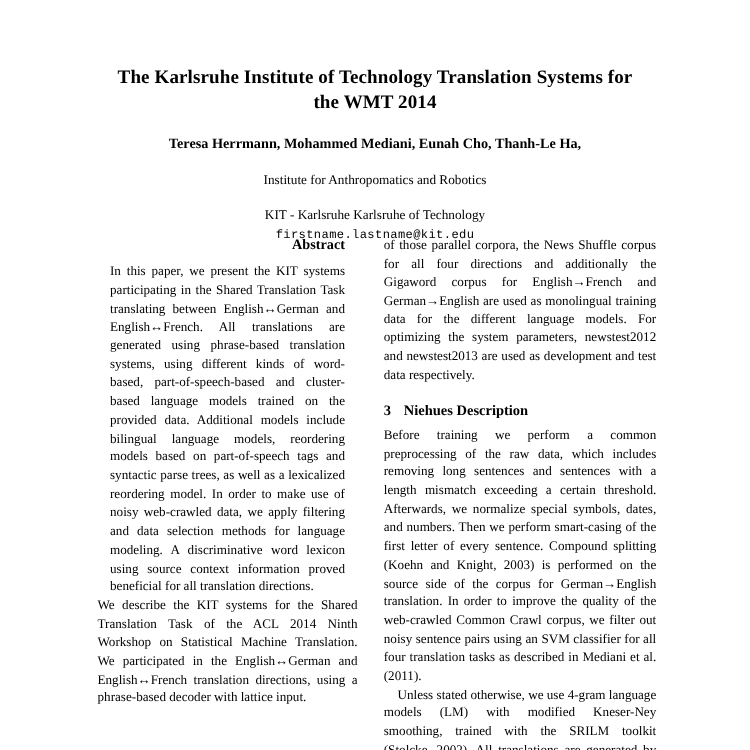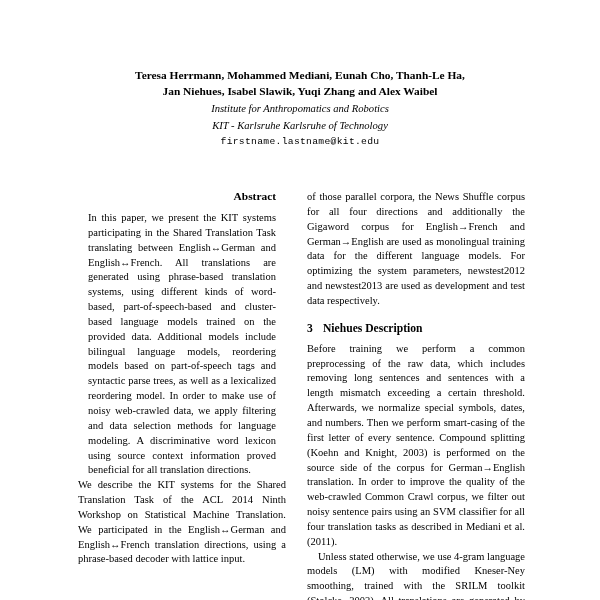--- a/index.html
+++ b/index.html
@@ -37,24 +37,23 @@
   .authors {
     margin-top: 16px;
     font-size: 11.4px;
     font-weight: bold;
     line-height: 1.36;
     width: 460px;
     margin-left: auto;
     margin-right: auto;
   }
   .affiliation {
-    margin-top: 3px;
+    margin-top: 14px;
     font-size: 10.6px;
     line-height: 1.36;
-    font-style: italic;
   }
   .email {
     margin-top: 2px;
     font-family: "Liberation Mono", "DejaVu Sans Mono", monospace;
     font-size: 9.7px;
     letter-spacing: 0.3px;
   }
 
   
   .columns {
@@ -107,23 +106,23 @@
   p.body + p.body {
     text-indent: 11px;
   }
 </style>
 </head>
 <body>
 
 <div class="page">
 
   <div class="titleblock">
+    <div class="paper-title">The Karlsruhe Institute of Technology Translation Systems for the WMT 2014</div>
     <div class="authors">
       <div>Teresa Herrmann, Mohammed Mediani, Eunah Cho, Thanh-Le Ha,</div>
-      <div>Jan Niehues, Isabel Slawik, Yuqi Zhang and Alex Waibel</div>
     </div>
     <div class="affiliation">Institute for Anthropomatics and Robotics</div>
     <div class="affiliation">KIT - Karlsruhe Karlsruhe of Technology</div>
     <div class="email">firstname.lastname@kit.edu</div>
   </div>
 
   <div class="columns">
 
     <div class="col col-left">
       <div class="abstract-wrap">

